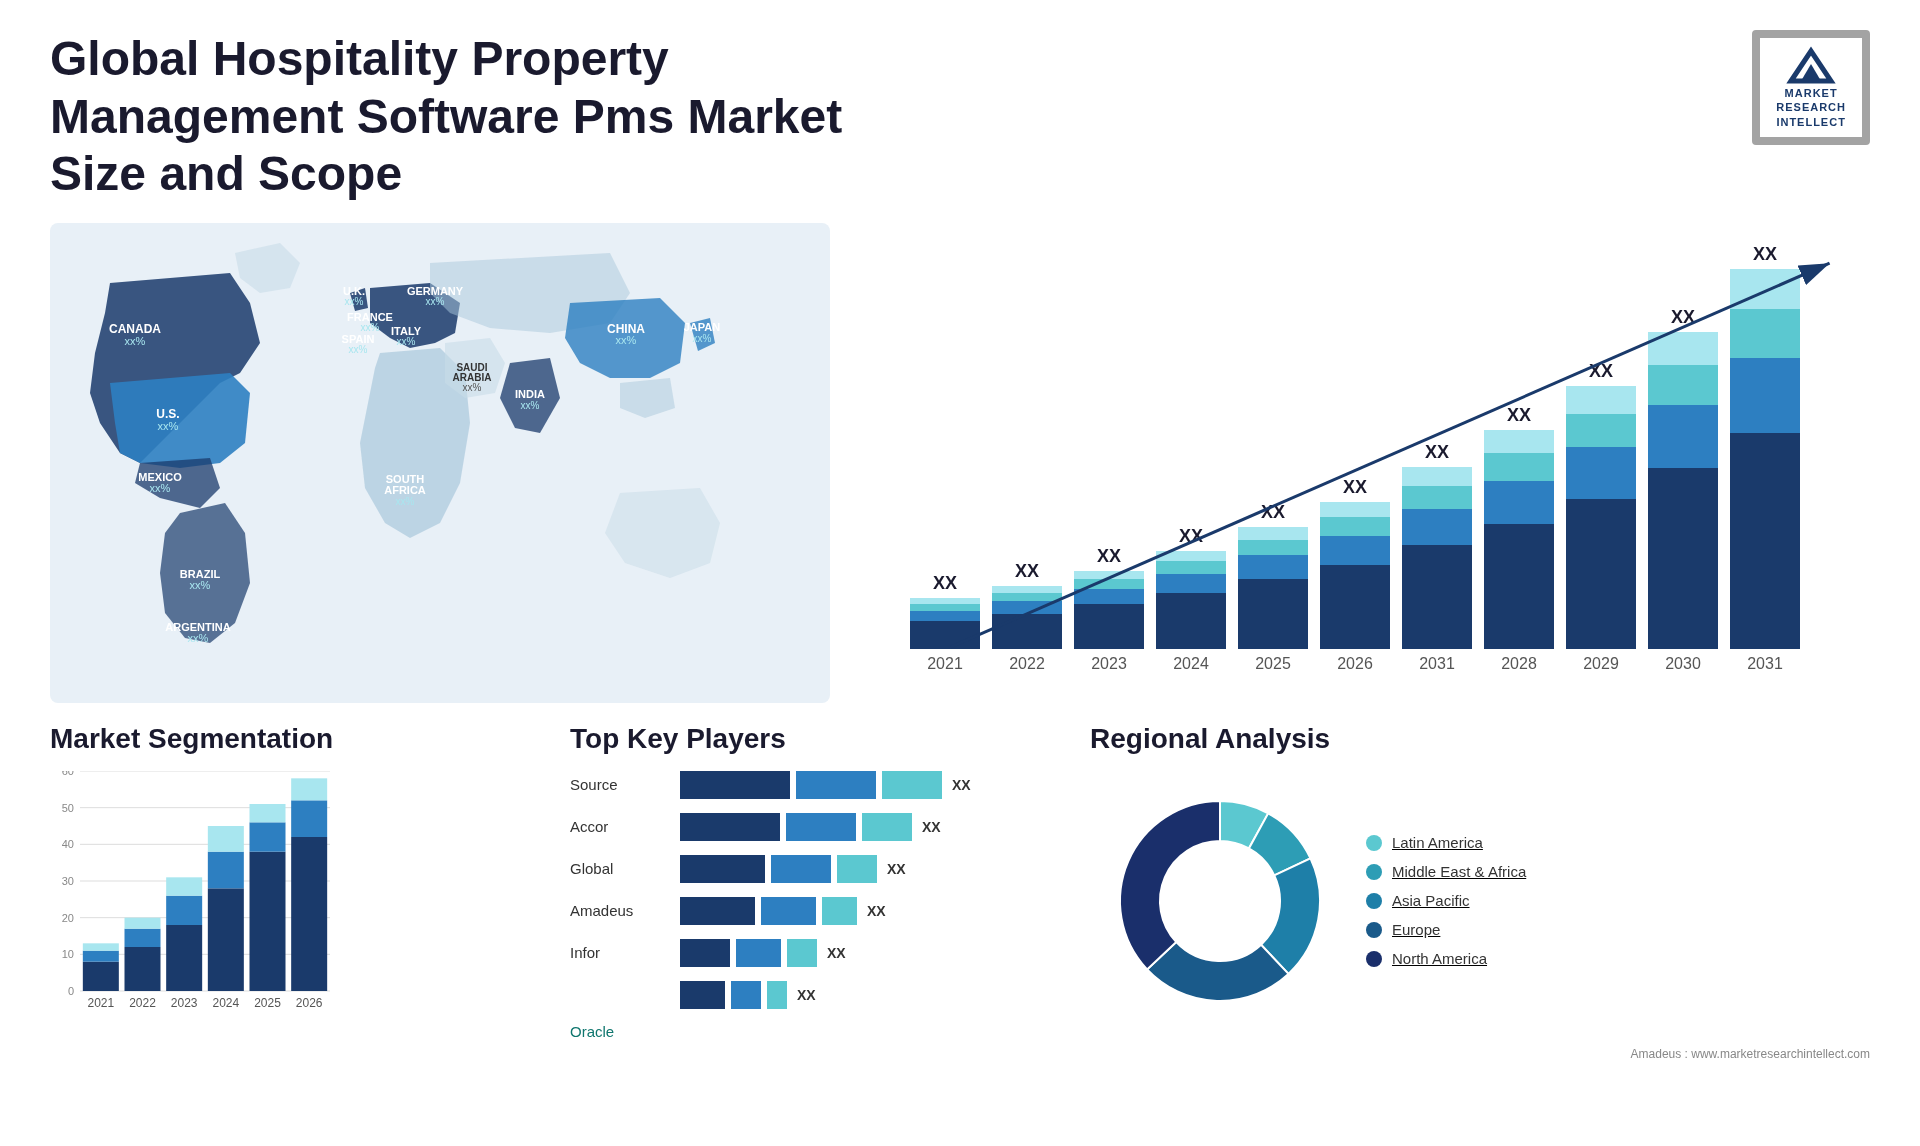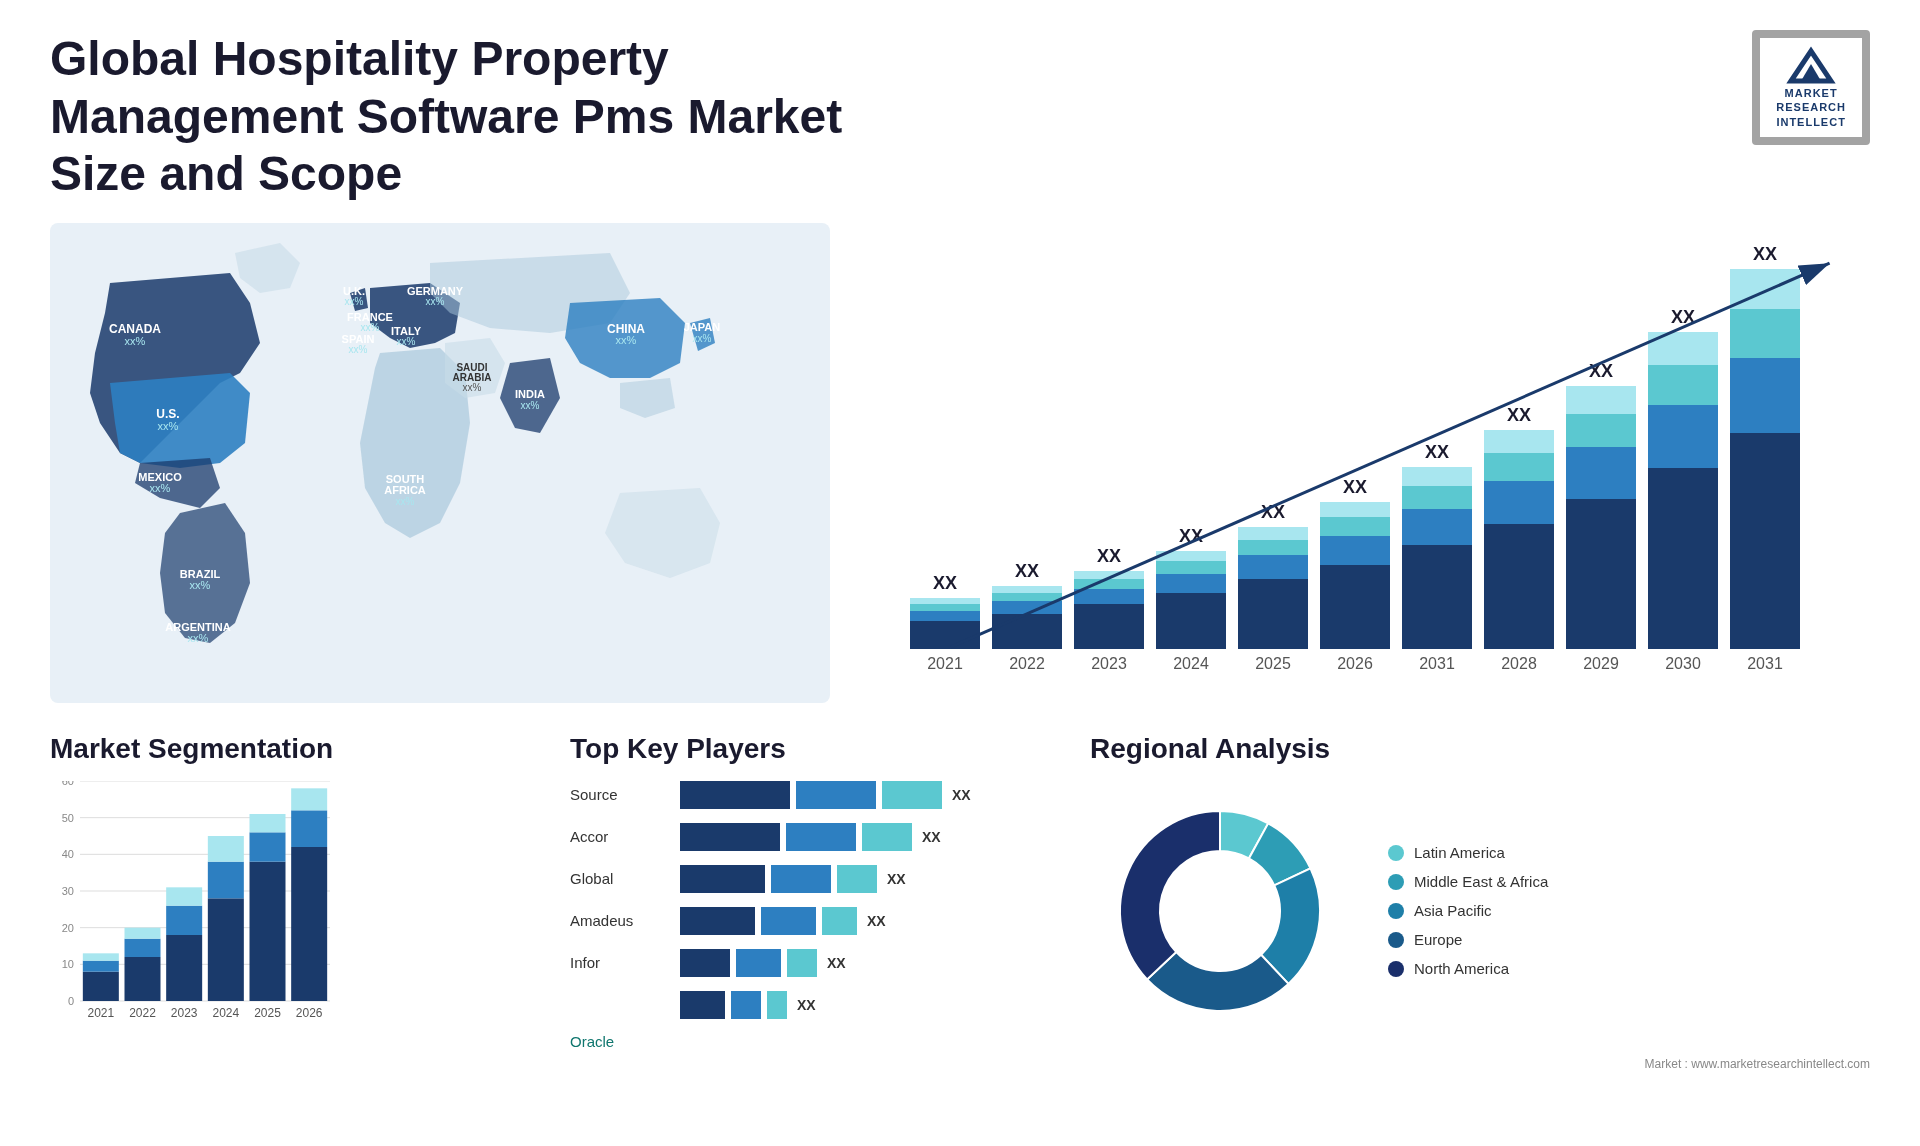--- a/index.html
+++ b/index.html
@@ -120,21 +120,20 @@
       font-size: 16px;
       color: #555;
       margin-top: 6px;
       text-align: center;
     }
 
     
     .bottom-section {
       display: flex;
       gap: 40px;
-      margin-top: 10px;
     }
 
     
     .segmentation-container {
       width: 480px;
       flex-shrink: 0;
     }
     .section-title {
       font-size: 28px;
       font-weight: 700;
@@ -218,23 +217,24 @@
       color: #0f766e;
       margin-top: 8px;
     }
 
     
     .regional-container {
       flex: 1;
     }
     .regional-inner {
       display: flex;
-      gap: 38px;
+      gap: 16px;
       align-items: center;
       margin-top: 10px;
+      text-decoration: underline;
     }
     .donut-wrap {
       position: relative;
       width: 260px;
       height: 260px;
       flex-shrink: 0;
     }
     .regional-legend {
       display: flex;
       flex-direction: column;
@@ -634,17 +634,17 @@
             <div class="reg-legend-item">
               <div class="reg-legend-dot" style="background: rgb(26, 90, 138);"></div>
               <span>Europe</span>
             </div>
             <div class="reg-legend-item">
               <div class="reg-legend-dot" style="background: rgb(26, 47, 107);"></div>
               <span>North America</span>
             </div>
           </div>
       </div>
-      <div class="source-text">Market : www.marketresearchintellect.com</div>
+      <div class="source-text">Amadeus : www.marketresearchintellect.com</div>
     </div>
 
   </div>
 </div>
 
 </body></html>

